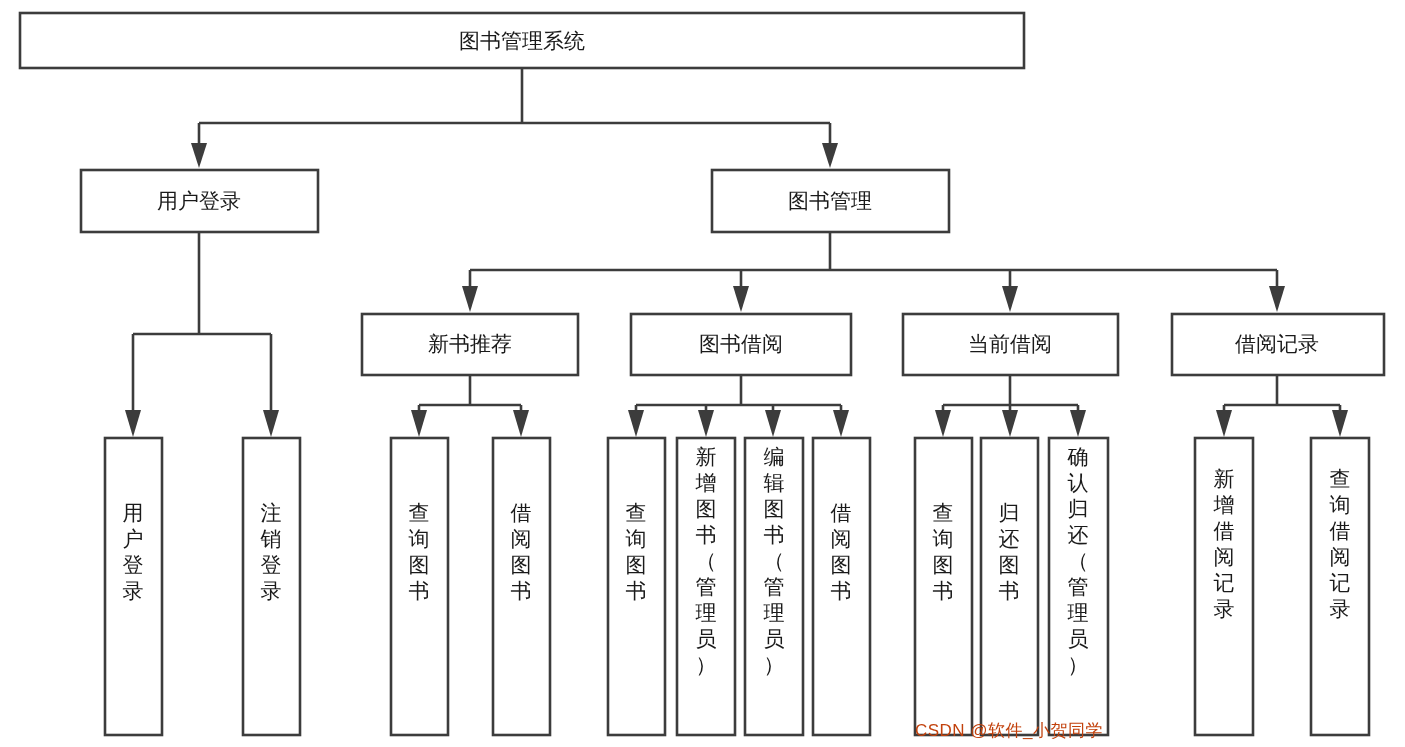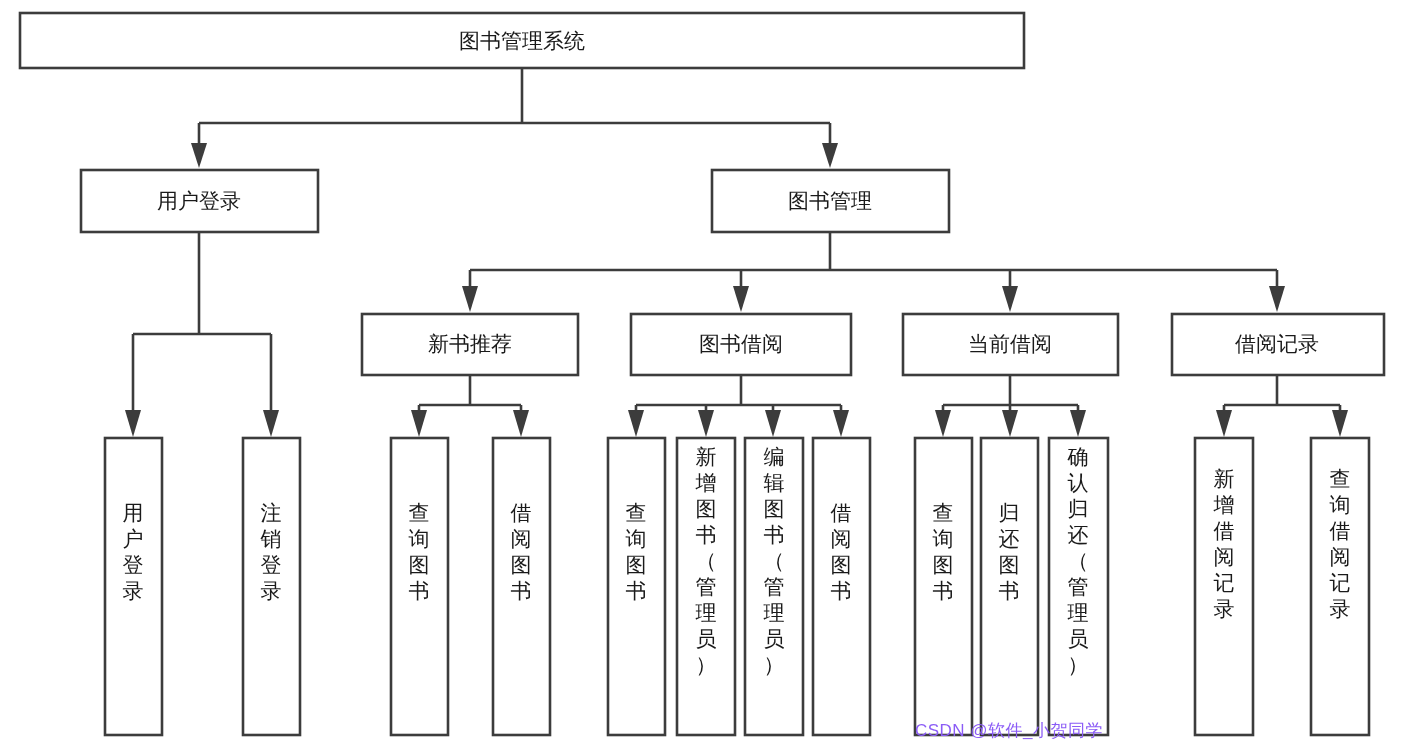--- a/index.html
+++ b/index.html
@@ -52,21 +52,21 @@
     font-family: "Liberation Sans", "DejaVu Sans", sans-serif;
     font-size: 21px;
     text-anchor: middle;
   }
   .watermark {
     position: absolute;
     right: 10px;
     bottom: 5px;
     font-family: "Liberation Sans", "DejaVu Sans", sans-serif;
     font-size: 17px;
-    color: #8b5cf6;
+    color: #c2410c;
     letter-spacing: 0.5px;
     white-space: nowrap;
     user-select: none;
   }
 </style>
 </head>
 <body>
 
 <div id="diagram-root">
 

